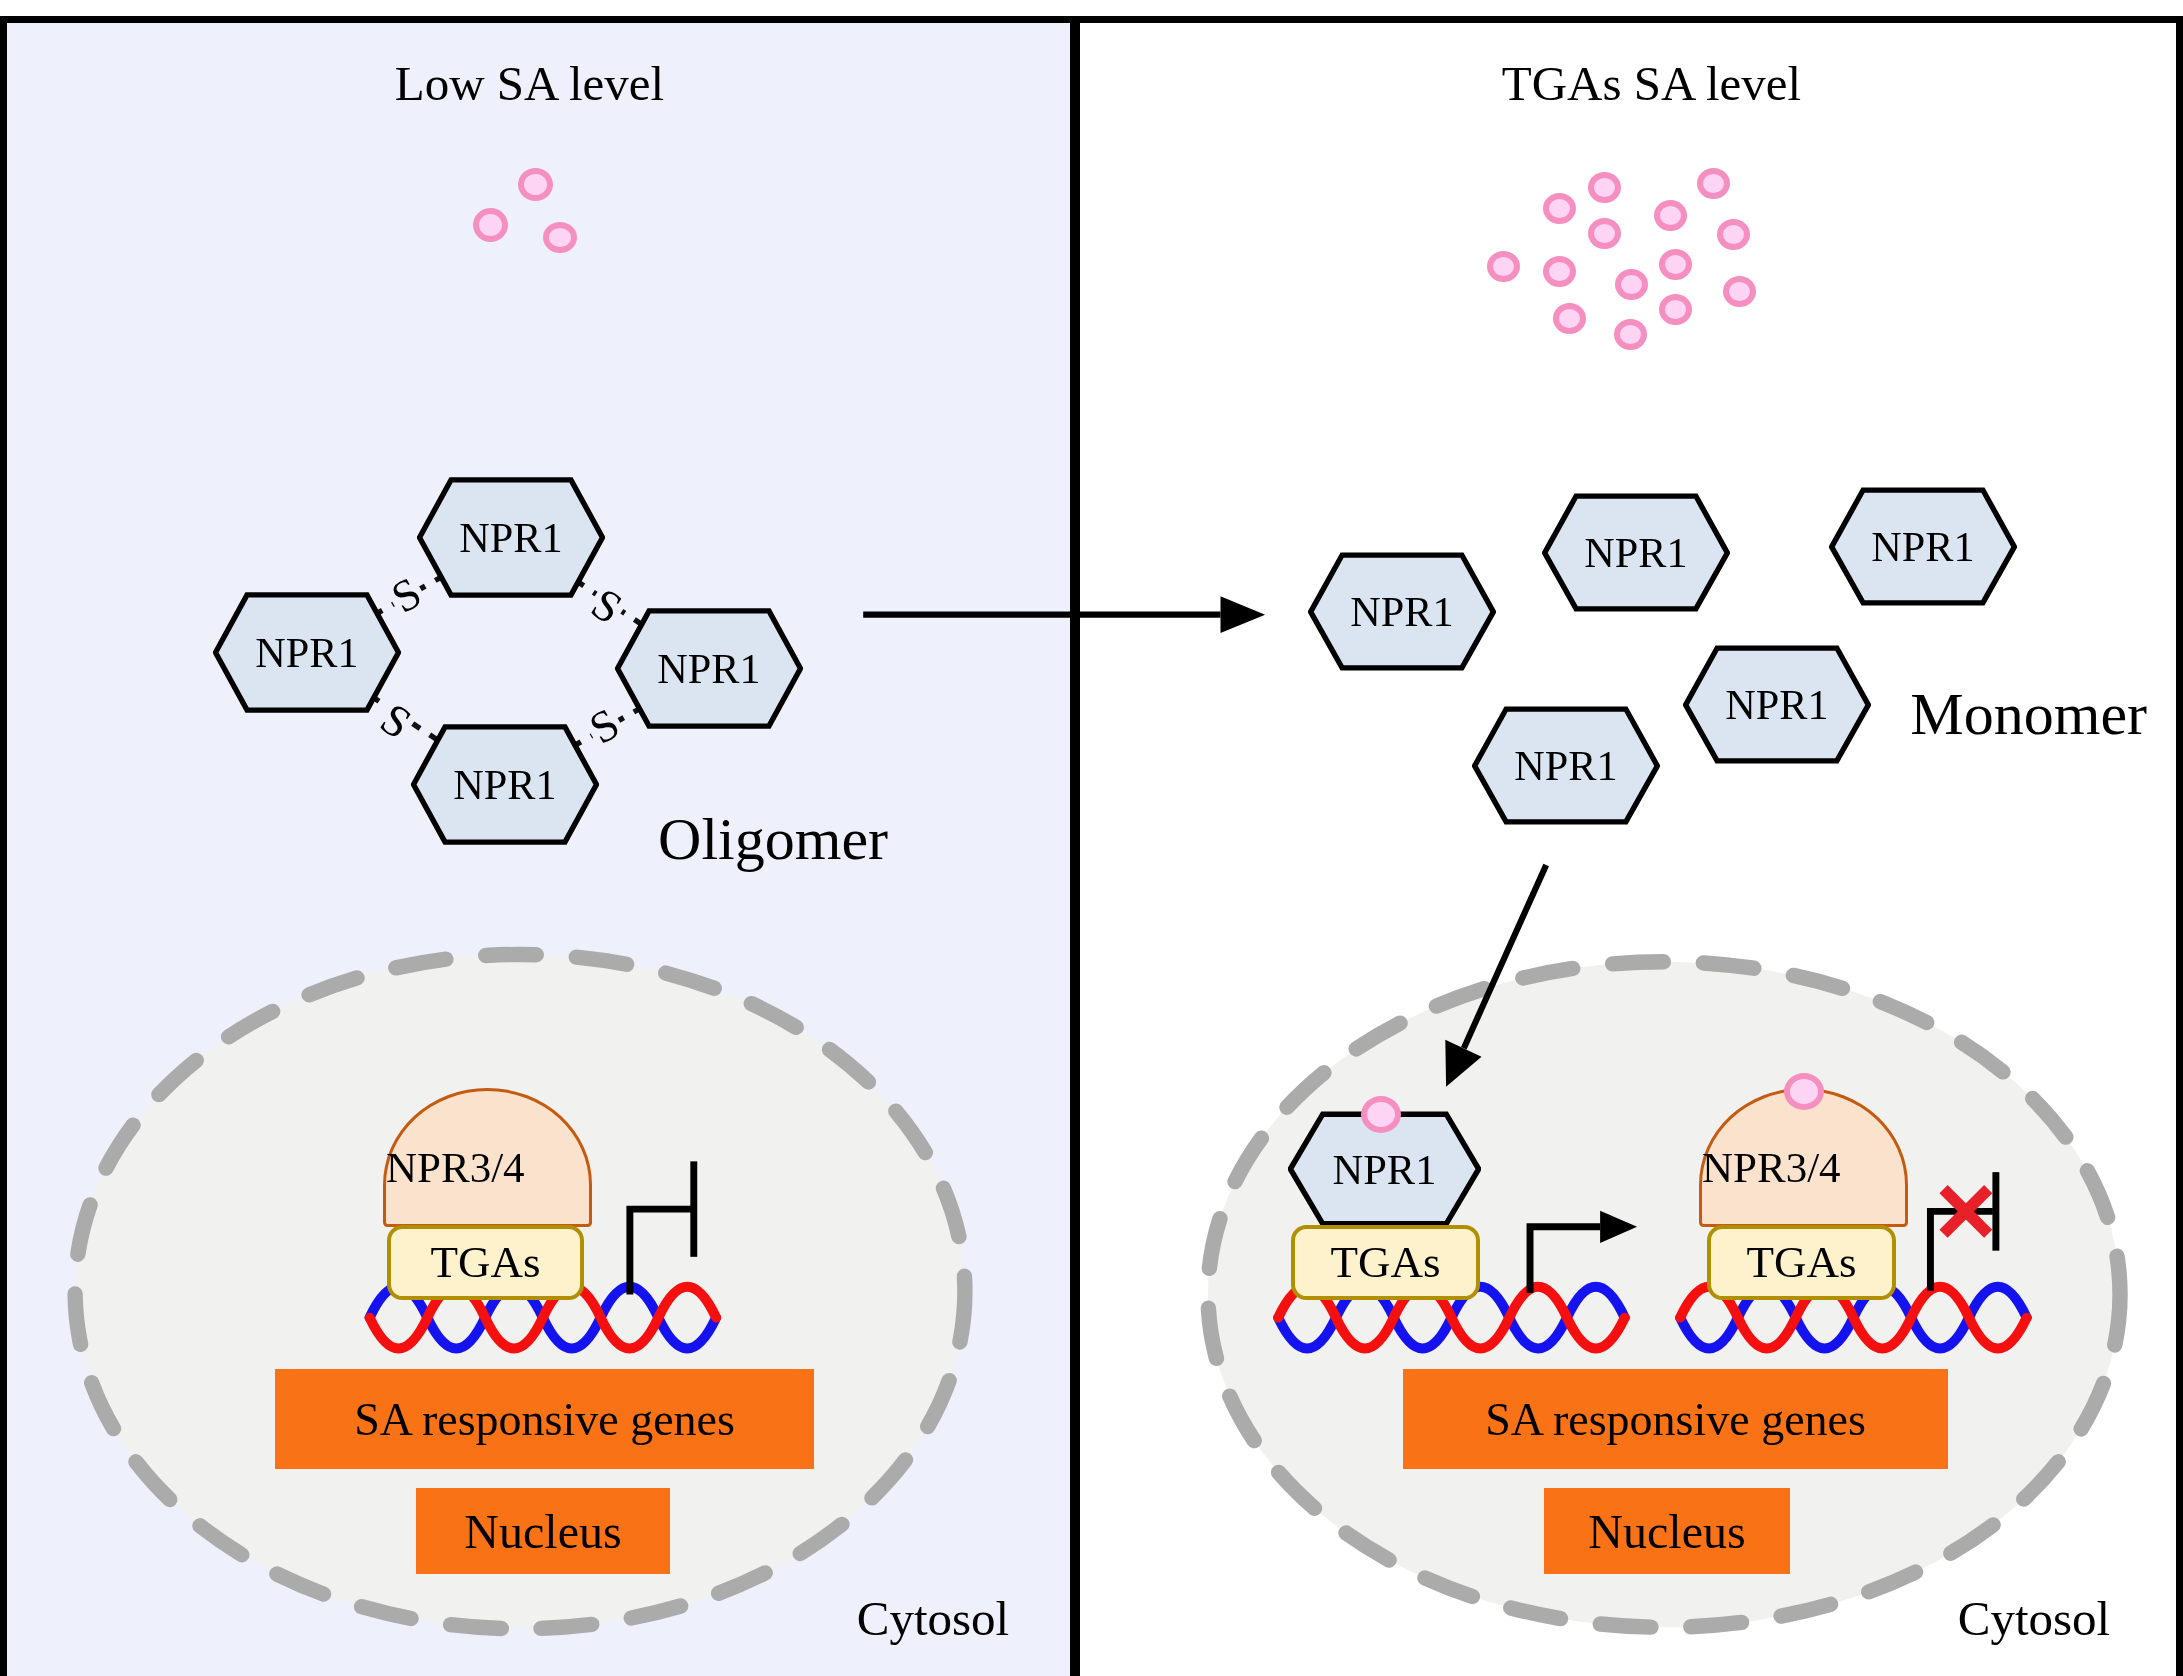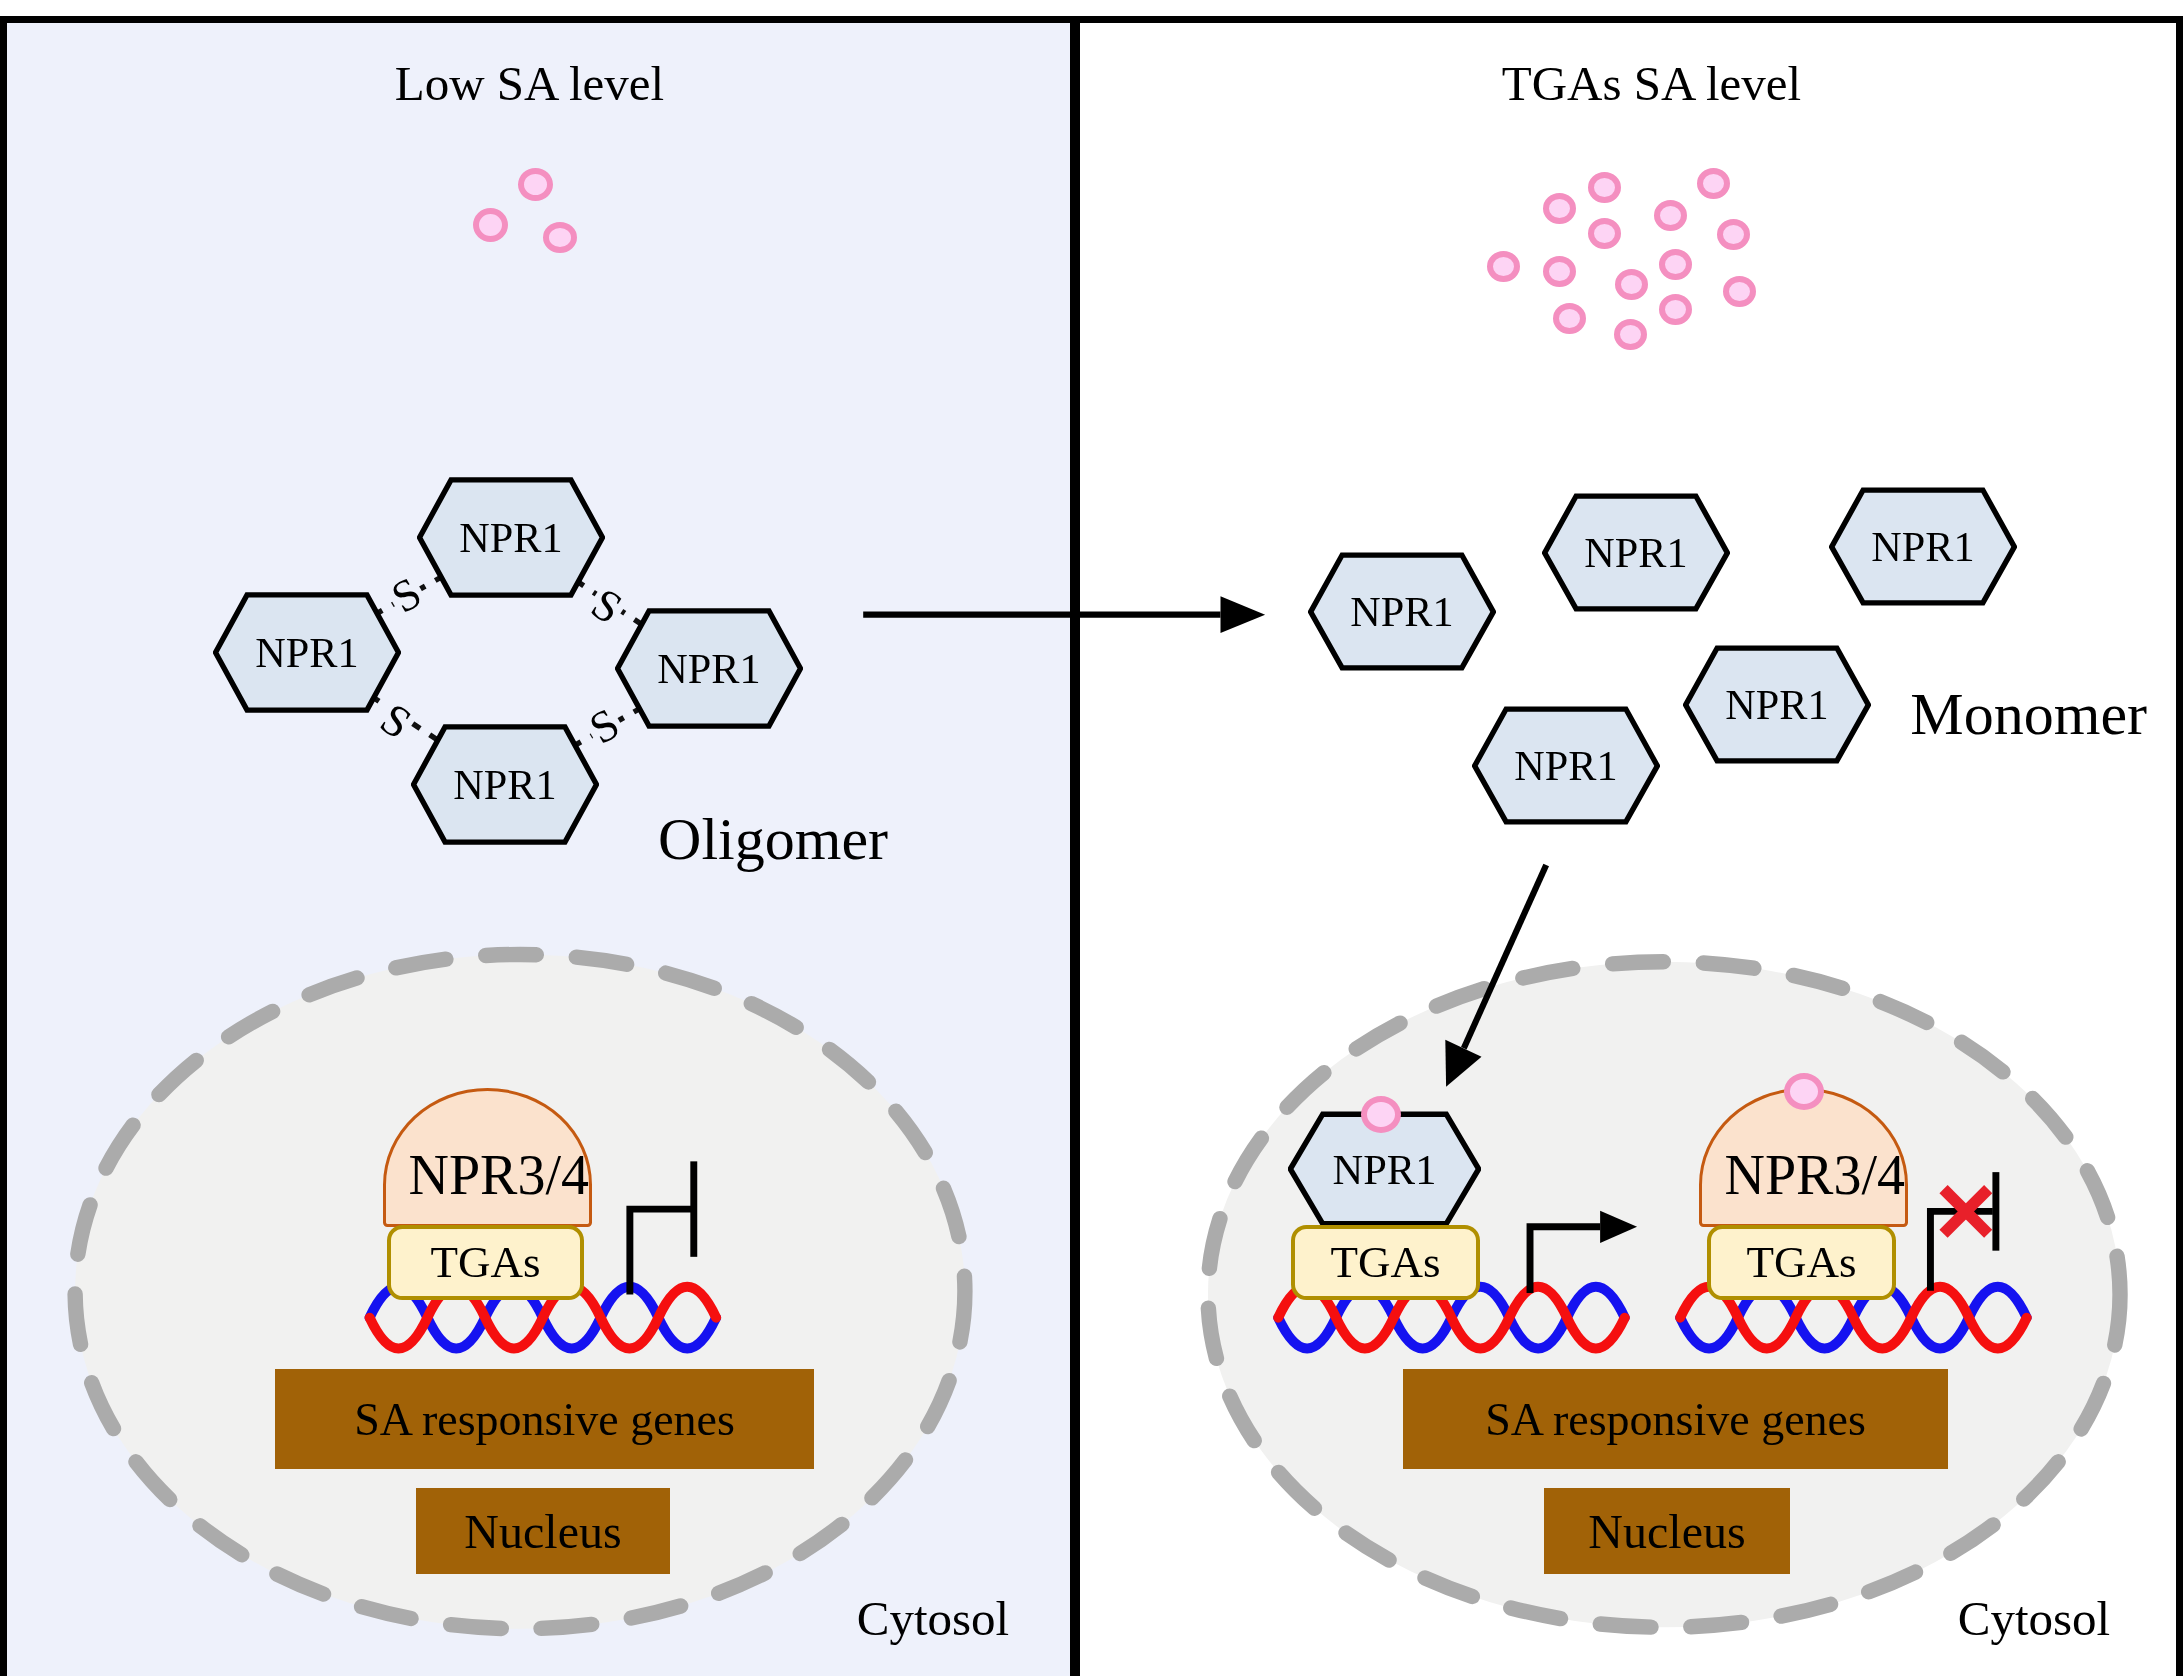--- a/index.html
+++ b/index.html
@@ -14,24 +14,24 @@
          font-size:49px;z-index:4;}
   .dot{position:absolute;border-radius:50%;background:#FDD4F4;border:6.2px solid #F48FC0;z-index:6;box-sizing:border-box;}
   svg.hex{position:absolute;z-index:4;}
   .hexpoly{fill:#DBE5F1;stroke:#000;stroke-width:7;stroke-linejoin:miter;}
   .hextext{font-family:"Liberation Serif","DejaVu Serif",serif;font-size:55px;text-anchor:middle;fill:#000;}
   .sbond{position:absolute;font-size:45px;background:#EEF1FB;padding:0 3.1px;z-index:5;line-height:1;}
   .state-label{position:absolute;width:246px;text-align:right;font-size:60px;z-index:4;}
   svg.nucleus{position:absolute;z-index:1;}
   .dome{position:absolute;box-sizing:border-box;width:209px;height:139px;background:#FBE2CD;border:3.9px solid #C55A11;
         border-radius:108px 108px 4.6px 4.6px / 100px 100px 4.6px 4.6px;z-index:4;}
-  .dome span{position:absolute;left:0;top:52px;width:100%;text-align:right;font-size:56px;}
+  .dome span{position:absolute;left:0;top:52px;width:100%;text-align:left;font-size:43px;}
   .tgas{position:absolute;box-sizing:border-box;height:75px;background:#FEF2CC;border:4.6px solid #B08F00;
         border-radius:15.4px;z-index:4;text-align:center;font-size:45px;line-height:66px;}
-  .lblbox{position:absolute;background:#a16207;z-index:4;display:flex;align-items:center;justify-content:center;}
+  .lblbox{position:absolute;background:#f97316;z-index:4;display:flex;align-items:center;justify-content:center;}
   .cytosol{position:absolute;width:246px;text-align:center;font-size:49px;z-index:4;}
   #overlay{position:absolute;left:0;top:0;z-index:3;}
   .bond{stroke:#111;stroke-width:7;stroke-dasharray:17 15;}
   .arrow{stroke:#000;stroke-width:8;fill:none;}
   .ahead{fill:#000;stroke:none;}
   .dna-red{stroke:#F50F0F;stroke-width:13;fill:none;stroke-linecap:round;}
   .dna-blue{stroke:#1512F0;stroke-width:13;fill:none;stroke-linecap:round;}
   .tsym{stroke:#000;stroke-width:9;fill:none;}
   .xline{stroke:#E8202A;stroke-width:15;}
 </style>

